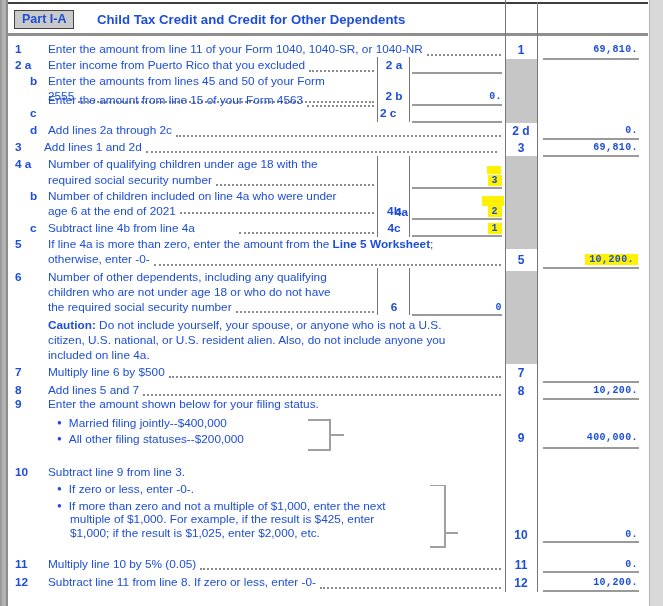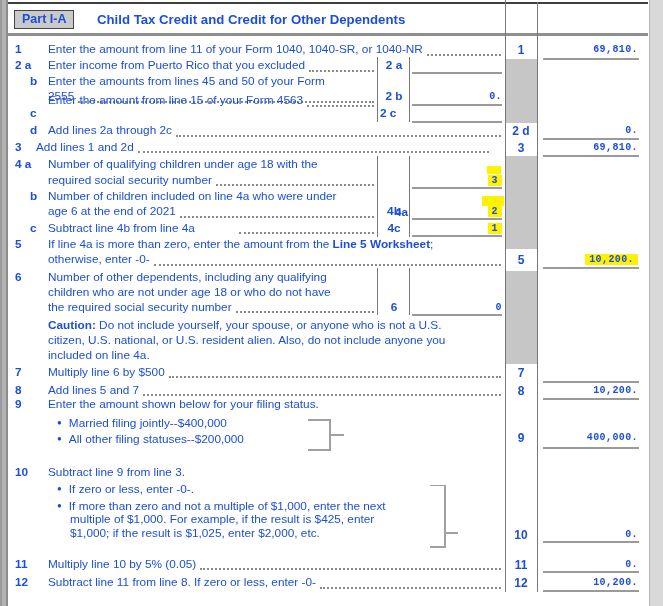--- a/index.html
+++ b/index.html
@@ -95,42 +95,42 @@
   <div class="num" style="left:30px;top:124px;">d</div>
   <div class="t lead" style="left:48px;top:124px;width:455px;">
       <span>Add lines 2a through 2c</span>
       <span class="fill"></span>
     </div>
   <div class="refn" style="top:124px;">2 d</div>
   <div class="amtbox mono" style="top:123px;"><span>0.</span></div>
   <div class="ul" style="left:543px;top:137.5px;width:96px;"></div>
 
   <div class="num" style="left:15px;top:140.5px;">3</div>
-  <div class="t lead" style="left:36px;top:140.5px;width:455px;">
+  <div class="t lead" style="left:44px;top:140.5px;width:455px;">
       <span>Add lines 1 and 2d</span>
       <span class="fill"></span>
     </div>
   <div class="refn" style="top:140.5px;">3</div>
   <div class="amtbox mono" style="top:139.5px;"><span>69,810.</span></div>
   <div class="ul" style="left:543px;top:154.5px;width:96px;"></div>
 
   <div class="num" style="left:15px;top:158px;">4 a</div>
   <div class="t" style="left:48px;top:158px;">Number of qualifying children under age 18 with the</div>
   <div class="t lead" style="left:48px;top:173.5px;width:328px;">
       <span>required social security number</span>
       <span class="fill"></span>
     </div>
   <div class="num" style="left:380px;top:173.5px;width:28px;text-align:right;margin-top:32px;">4a</div>
   <div class="nub" style="left:487px;top:166px;width:14px;height:8px;"></div>
   <div class="innerval mono" style="top:172.5px;"><span class="hl">3</span></div>
   <div class="ul" style="left:412px;top:187px;width:90px;"></div>
 
   <div class="num" style="left:30px;top:189.5px;">b</div>
   <div class="t" style="left:48px;top:189.5px;">Number of children included on line 4a who were under</div>
-  <div class="t lead" style="left:48px;top:205px;width:328px;">
+  <div class="t lead" style="left:48px;top:205px;width:328px;align-items:center;">
       <span>age 6 at the end of 2021</span>
       <span class="fill"></span>
     </div>
   <div class="num" style="left:380px;top:205px;width:28px;text-align:center;">4b</div>
   <div class="nub" style="left:482px;top:196px;width:22px;height:10px;"></div>
   <div class="innerval mono" style="top:204px;"><span class="hl">2</span></div>
   <div class="ul" style="left:412px;top:218px;width:90px;"></div>
 
   <div class="num" style="left:30px;top:221.5px;">c</div>
   <div class="t lead" style="left:48px;top:221.5px;width:328px;gap:40px;">

